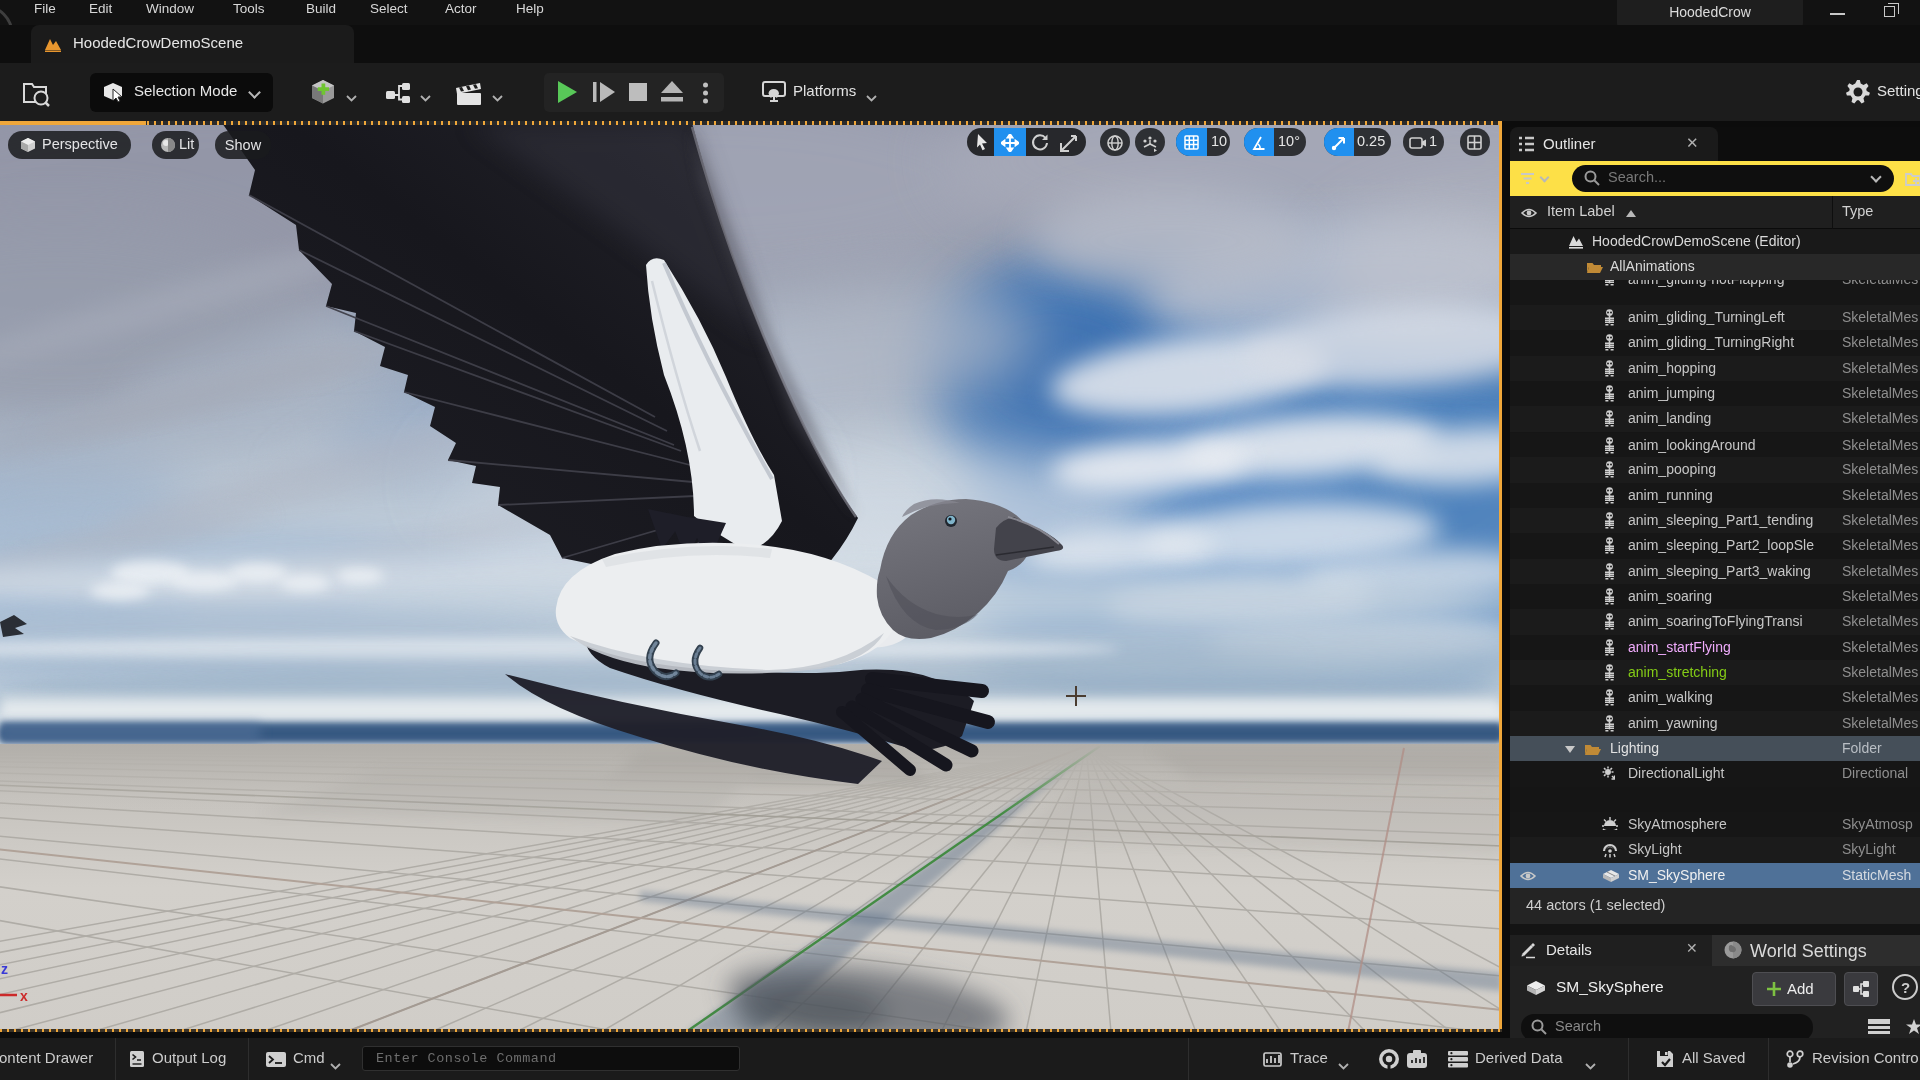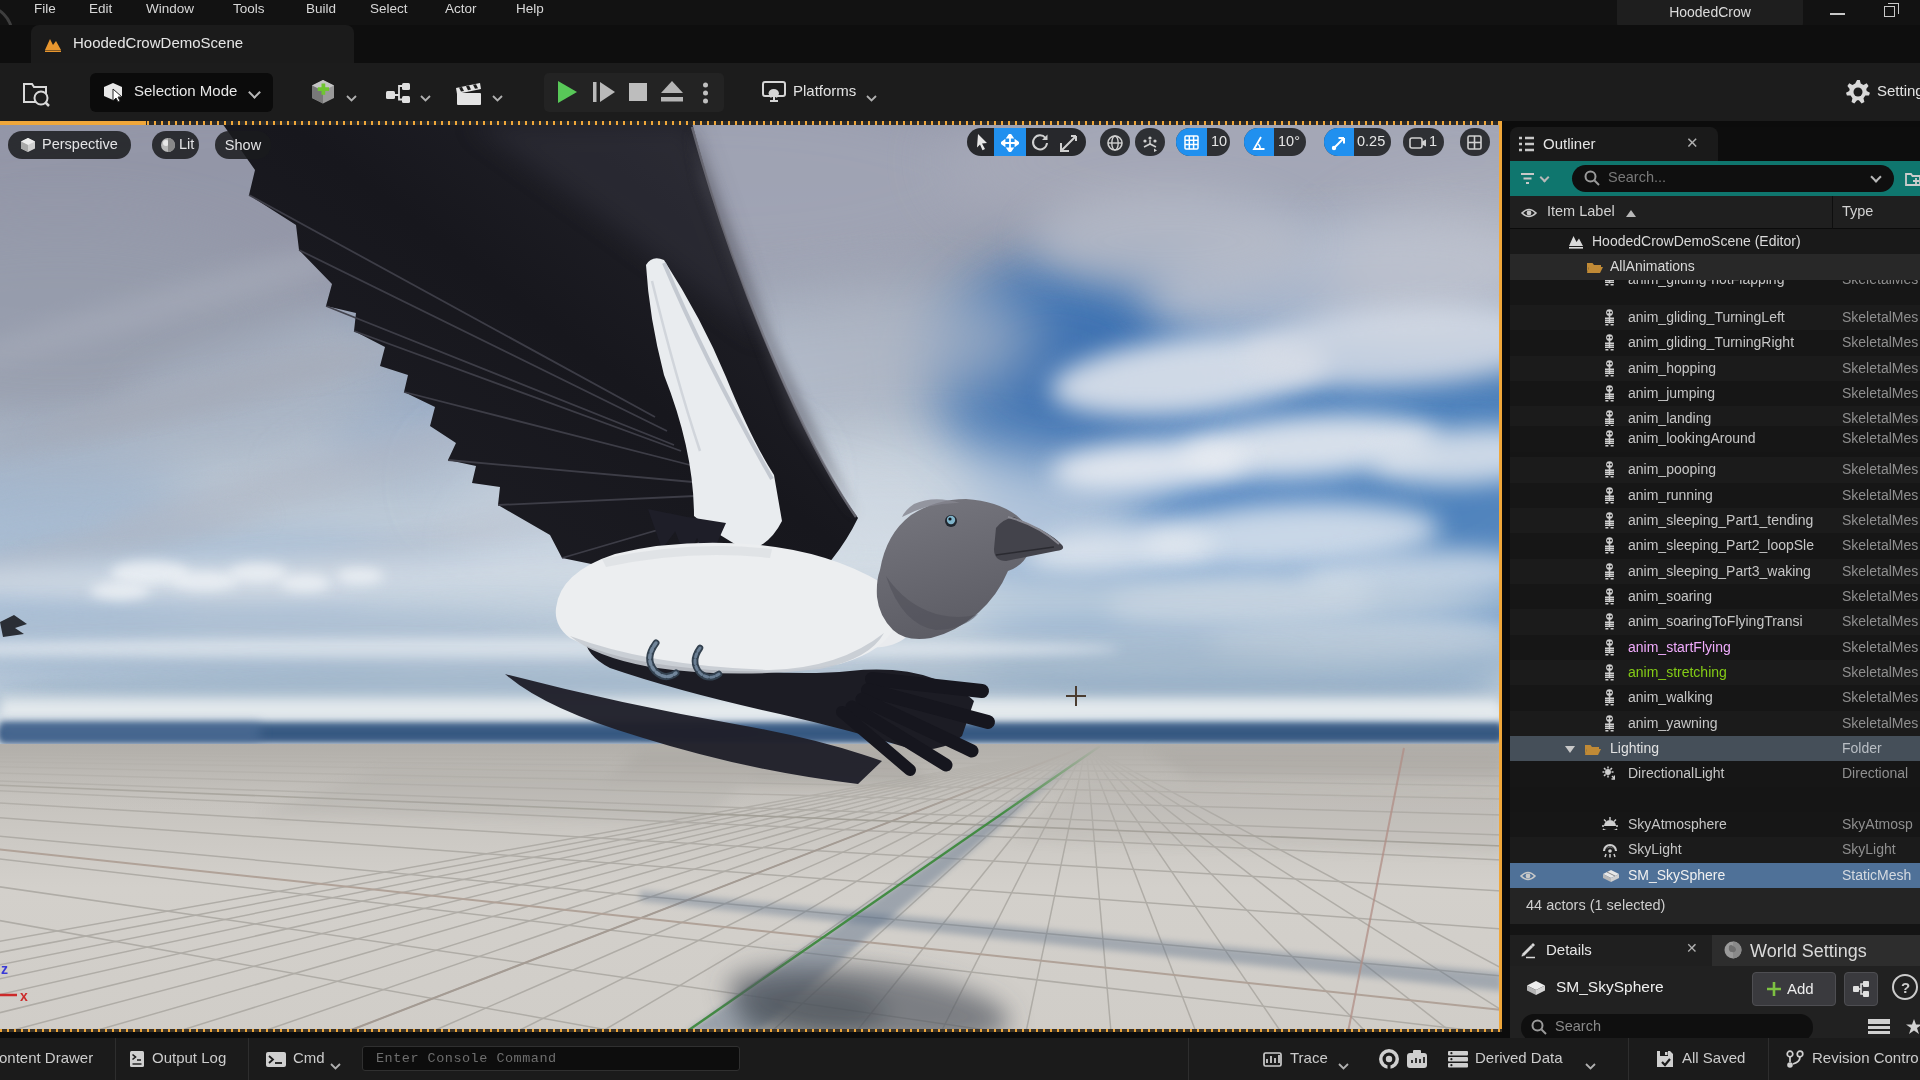--- a/index.html
+++ b/index.html
@@ -493,21 +493,21 @@
     <div class="abs" style="left:0;top:0;width:410px;height:34px;background:#0d0d0d;">
       <div class="abs" style="left:0;top:0;width:208px;height:34px;background:#1a1a1a;border-radius:8px 8px 0 0;">
         <svg width="17" height="16" viewBox="0 0 17 16" style="position:absolute;left:8px;top:9px">
           <path d="M1,2 h3 M1,8 h3 M1,14 h3" stroke="#c8c8c8" stroke-width="2.6"></path>
           <path d="M7,2 h9 M7,8 h9 M7,14 h9" stroke="#c8c8c8" stroke-width="2.6"></path>
         </svg>
         <span style="position:absolute;left:33px;top:8px;font-size:15px;color:#e4e4e4">Outliner</span>
         <span style="position:absolute;left:176px;top:7px;font-size:15px;color:#b0b0b0">✕</span>
       </div>
     </div>
-    <div class="abs" style="left:0;top:34px;width:410px;height:35px;background:#0f766e;">
+    <div class="abs" style="left:0;top:34px;width:410px;height:35px;background:#fde047;">
       <svg width="15" height="13" viewBox="0 0 15 13" style="position:absolute;left:10px;top:11px">
         <path d="M1,2 h13 M3.5,6.5 h8 M6,11 h3" stroke="#c8c8c8" stroke-width="2"></path>
       </svg>
       <span class="chev" style="position:absolute;left:31px;top:13px;width:7px;height:7px"></span>
       <div class="abs" style="left:62px;top:4px;width:322px;height:27px;background:#0f0f0f;border-radius:14px;">
         <svg width="16" height="16" viewBox="0 0 16 16" style="position:absolute;left:12px;top:5px">
           <circle cx="6.5" cy="6.5" r="5" stroke="#9a9a9a" stroke-width="2" fill="none"></circle>
           <line x1="10.5" y1="10.5" x2="15" y2="15" stroke="#9a9a9a" stroke-width="2"></line>
         </svg>
         <span style="position:absolute;left:36px;top:4px;color:#787878;font-size:14.5px">Search...</span>
@@ -615,21 +615,21 @@
         <circle cx="6" cy="3.4" r="1" fill="#222"></circle>
         <circle cx="9" cy="3.4" r="1" fill="#222"></circle>
         <rect x="6.7" y="6.8" width="1.6" height="2" fill="#cfcfcf"></rect>
         <path d="M3,9.2 h9 M3,11.2 h9 M3,13.2 h9" stroke="#cfcfcf" stroke-width="1.4"></path>
         <rect x="6.8" y="8.4" width="1.4" height="6" fill="#cfcfcf"></rect>
         <path d="M3.4,15.8 h3 M8.6,15.8 h3" stroke="#cfcfcf" stroke-width="1.6"></path>
       </svg>
       <span style="position:absolute;left:118px;color:#c6c6c6">anim_landing</span>
       <span class="typecol" style="">SkeletalMes</span>
     </div>
-    <div class="row" style="top:299px;background:#161616;">
+    <div class="row" style="top:306px;background:#161616;">
       <svg width="15" height="17" viewBox="0 0 15 17" style="position:absolute;left:92px;top:4px">
         <circle cx="7.5" cy="3.6" r="3.4" fill="#cfcfcf"></circle>
         <circle cx="6" cy="3.4" r="1" fill="#222"></circle>
         <circle cx="9" cy="3.4" r="1" fill="#222"></circle>
         <rect x="6.7" y="6.8" width="1.6" height="2" fill="#cfcfcf"></rect>
         <path d="M3,9.2 h9 M3,11.2 h9 M3,13.2 h9" stroke="#cfcfcf" stroke-width="1.4"></path>
         <rect x="6.8" y="8.4" width="1.4" height="6" fill="#cfcfcf"></rect>
         <path d="M3.4,15.8 h3 M8.6,15.8 h3" stroke="#cfcfcf" stroke-width="1.6"></path>
       </svg>
       <span style="position:absolute;left:118px;color:#c6c6c6">anim_lookingAround</span>

